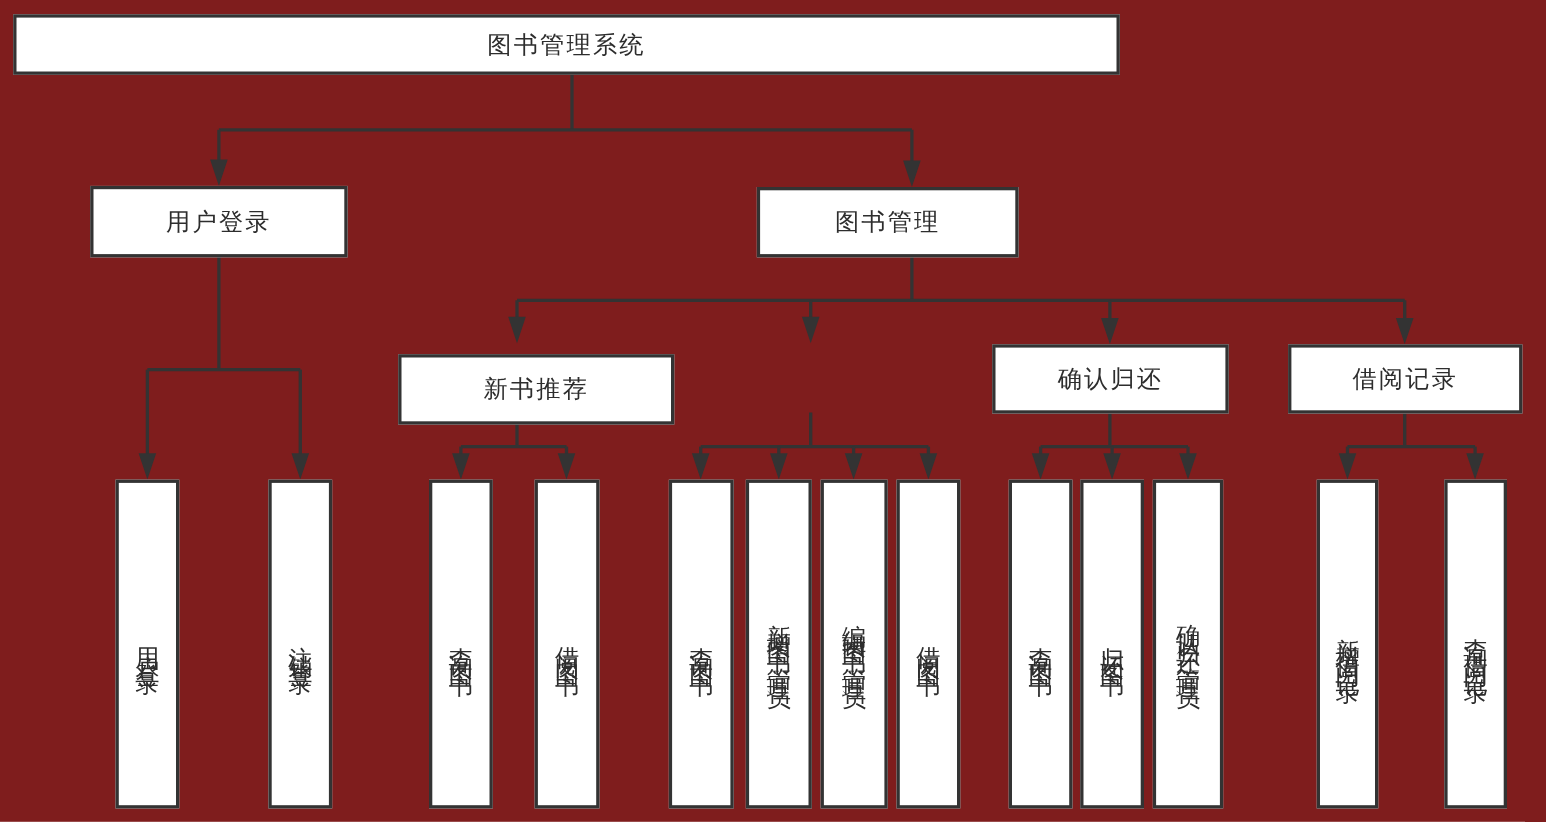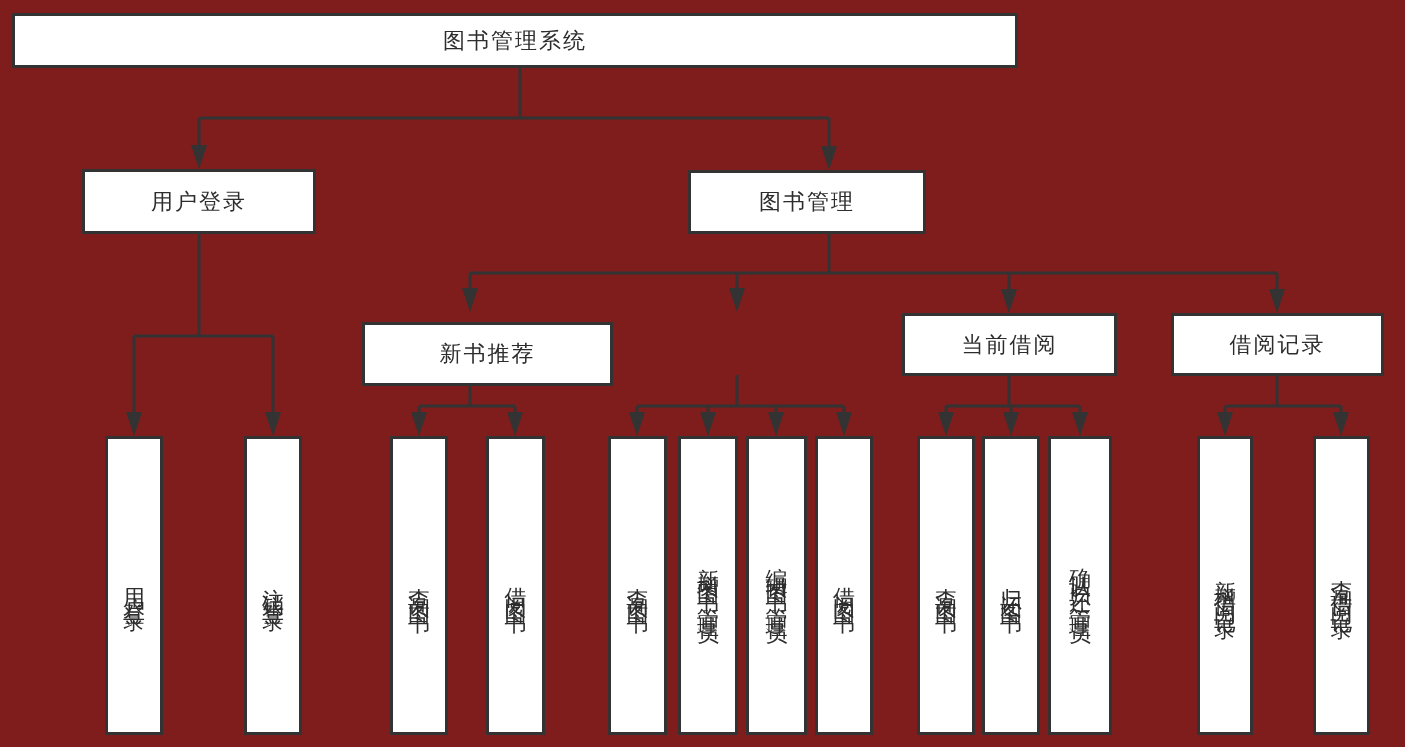--- a/index.html
+++ b/index.html
@@ -153,21 +153,21 @@
         <polygon points="1333,412 1349,412 1341,436"></polygon>
     </g>
   </svg>
 
   <div class="hbox" style="left:12px; top:13px; width:1006px; height:55px;">图书管理系统</div>
 
   <div class="hbox" style="left:82px; top:169px; width:234px; height:65px;">用户登录</div>
   <div class="hbox" style="left:688px; top:170px; width:238px; height:64px;">图书管理</div>
 
   <div class="hbox" style="left:362px; top:312px; width:251px; height:64px;margin-top:10px;">新书推荐</div>
-  <div class="hbox" style="left:902px; top:313px; width:215px; height:63px;">当前借阅</div>
+  <div class="hbox" style="left:902px; top:313px; width:215px; height:63px;">确认归还</div>
   <div class="hbox" style="left:1171px; top:313px; width:213px; height:63px;">借阅记录</div>
 
   <div class="vbox" style="left:105px; width:58px;">用户登录</div>
   <div class="vbox" style="left:244px; width:58px;">注销登录</div>
 
   <div class="vbox" style="left:390px; width:58px;">查询图书</div>
   <div class="vbox" style="left:486px; width:59px;">借阅图书</div>
 
   <div class="vbox" style="left:608px; width:59px;">查询图书</div>
   <div class="vbox" style="left:678px; width:60px;">新增图书（管理员）</div>

